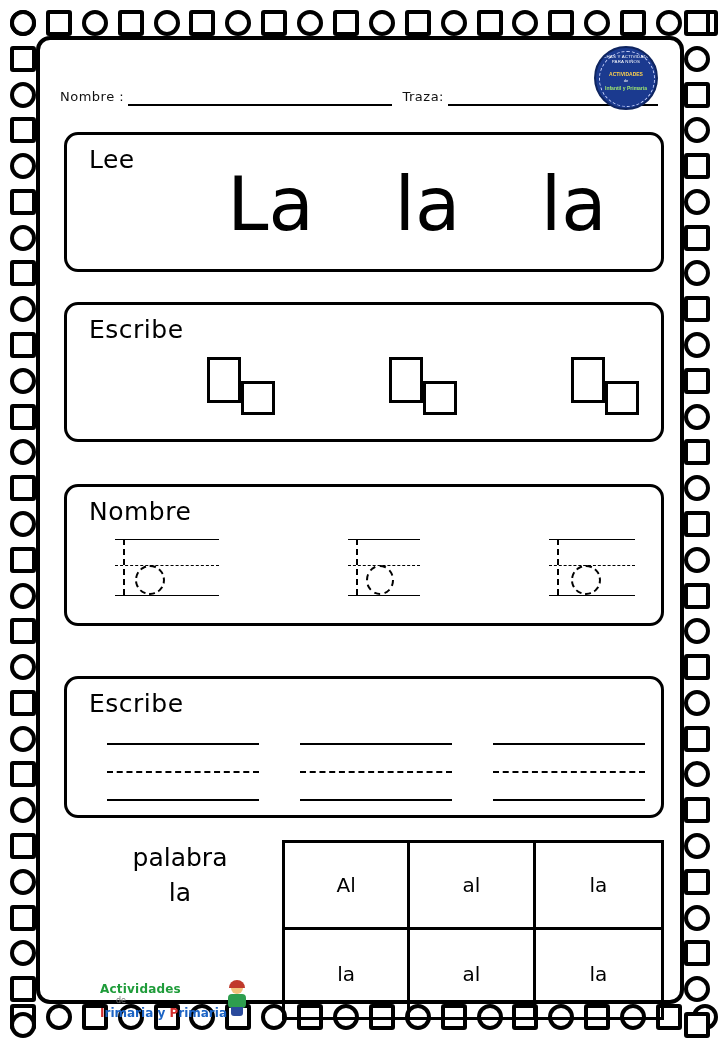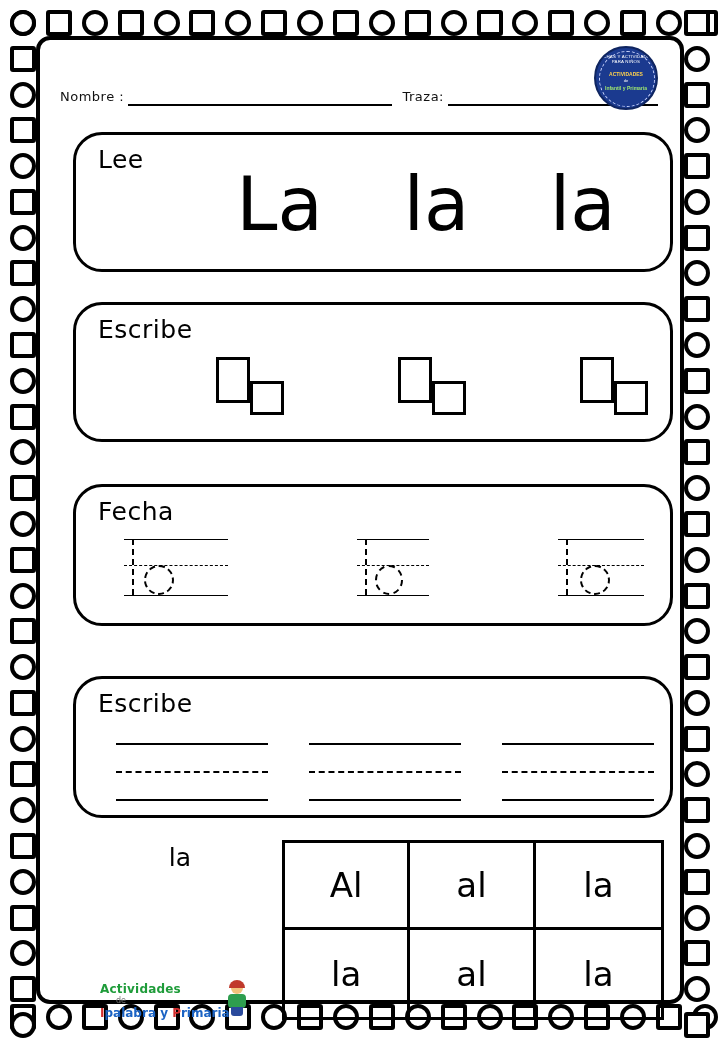--- a/index.html
+++ b/index.html
@@ -118,24 +118,23 @@
     margin-left: 4px;
     margin-right: 10px;
     height: 18px;
   }
   .rule.short { flex: 0 0 210px; }
 
   
   .box {
     position: absolute;
     border: 3px solid #000;
-    border-radius: 29px;
+    border-radius: 14px;
     background: #fff;
     box-sizing: border-box;
-    margin-left: 9px;
   }
   .box-title {
     position: absolute;
     left: 22px;
     top: 10px;
     font-size: 25px;
     font-family: "DejaVu Sans", sans-serif;
     color: #000;
     letter-spacing: .5px;
   }
@@ -284,21 +283,21 @@
     grid-template-rows: 1fr 1fr;
   }
   .cell {
     border-right: 3px solid #000;
     border-bottom: 3px solid #000;
     box-sizing: border-box;
     display: flex;
     align-items: center;
     justify-content: center;
     font-family: "DejaVu Sans", sans-serif;
-    font-size: 34px;
+    font-size: 20px;
     color: #000;
   }
   .cell:nth-child(3n) { border-right: none; }
   .cell:nth-child(n+4) { border-bottom: none; }
 
   
   .brand {
     position: absolute;
     left: 60px;
     top: 942px;
@@ -488,21 +487,21 @@
           <div class="small"></div>
         </div>
         <div class="glyph-pair">
           <div class="tall"></div>
           <div class="small"></div>
         </div>
       </div>
     </div>
 
     <div class="box box3">
-      <div class="box-title">Fecha</div>
+      <div class="box-title">Nombre</div>
       <div class="trace-row">
         <div class="trace-cell t1">
           <div class="top-line"></div>
           <div class="mid-line"></div>
           <div class="bot-line"></div>
           <div class="stem"></div>
           <div class="oval"></div>
         </div>
         <div class="trace-cell t2">
           <div class="top-line"></div>
@@ -536,37 +535,38 @@
         </div>
         <div class="write-cell">
           <div class="wl top"></div>
           <div class="wl mid"></div>
           <div class="wl bot"></div>
         </div>
       </div>
     </div>
 
     <div class="colorea-label">
+      <div>palabra</div>
       <div>la</div>
     </div>
 
     <div class="grid">
       <div class="cell">Al</div>
       <div class="cell">al</div>
       <div class="cell">la</div>
       <div class="cell">la</div>
       <div class="cell">al</div>
       <div class="cell">la</div>
     </div>
 
     <div class="brand">
       <div class="b1">Actividades</div>
       <div class="b2">de</div>
       <div class="b3">
-        <span class="p">I</span><span>palabra y </span><span class="p">P</span><span>rimaria</span>
+        <span class="p">I</span><span>rimaria y </span><span class="p">P</span><span>rimaria</span>
       </div>
       <div class="fig">
         <div class="head"></div>
         <div class="hair"></div>
         <div class="body"></div>
         <div class="legs"></div>
       </div>
     </div>
 
   </div>

